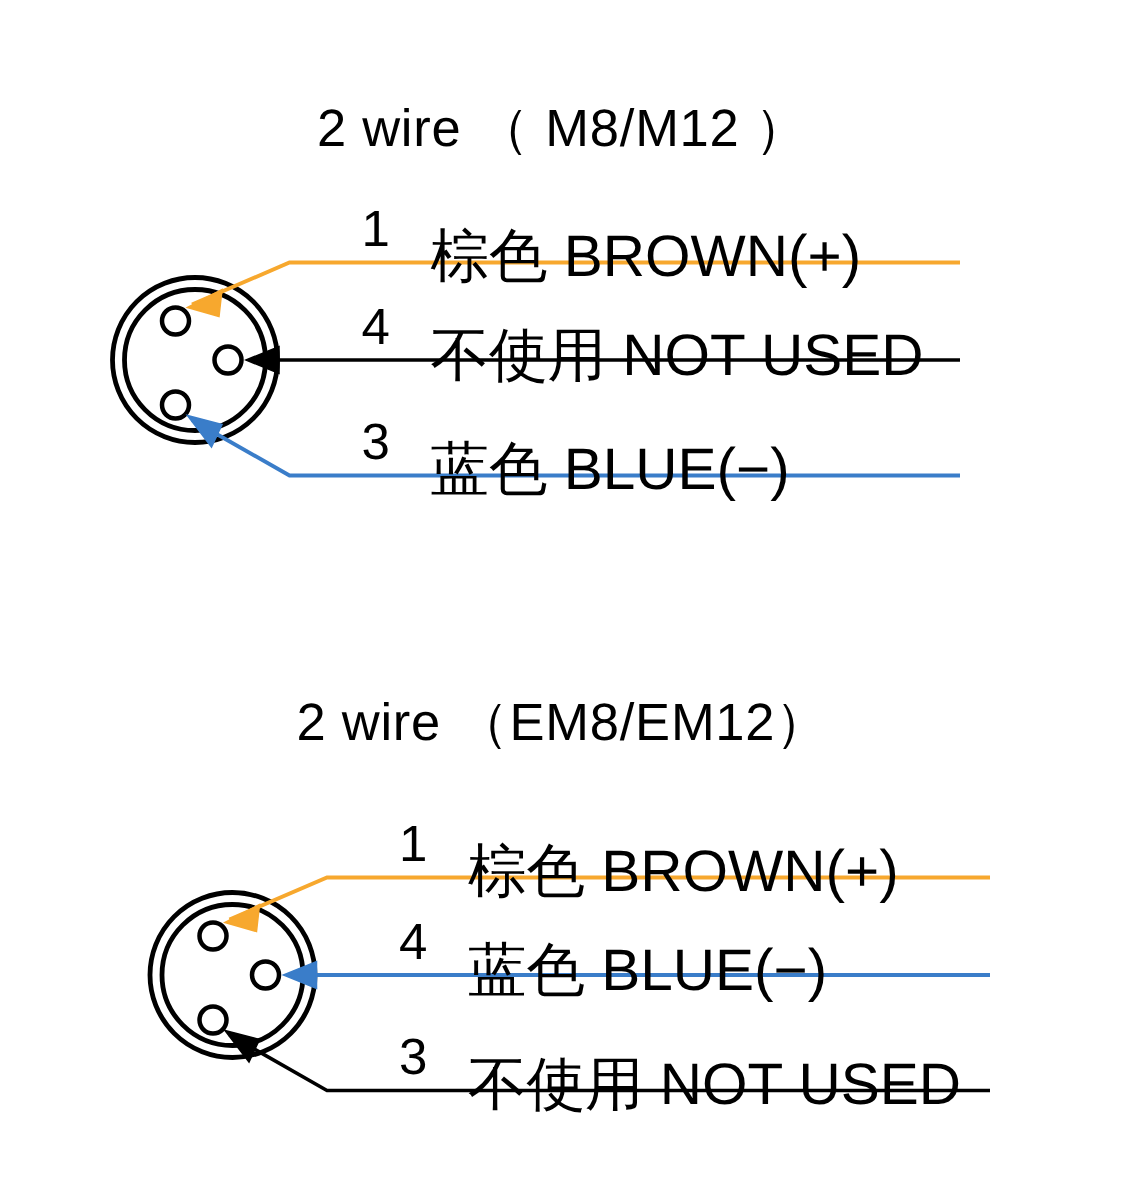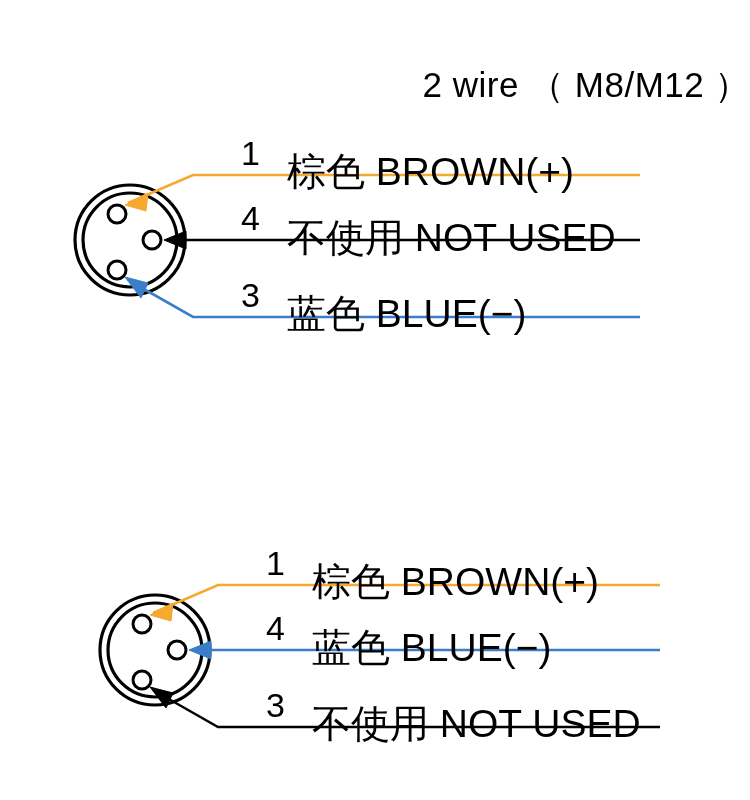--- a/index.html
+++ b/index.html
@@ -20,21 +20,21 @@
     left: 0;
     width: 750px;
   }
   #block-0 { top: 0px; height: 400px; }
   #block-1 { top: 400px; height: 400px; }
 
   .title {
     position: absolute;
     left: 0;
     width: 750px;
-    text-align: right;
+    text-align: center;
     font-size: 35px;
     font-weight: 400;
     letter-spacing: 0.5px;
     color: #000000;
     white-space: pre;
   }
   #block-0 .title { top: 62px; }
   #block-1 .title { top: 458px; }
 
   .svg-layer {
@@ -100,20 +100,21 @@
 
   <div class="pin-number" style="left: 200px; top: 201px; width: 60px;">4</div>
   <div class="pin-label" style="left: 287px; top: 221px;">不使用 NOT USED</div>
 
   <div class="pin-number" style="left: 200px; top: 278px; width: 60px;">3</div>
   <div class="pin-label" style="left: 287px; top: 297px;">蓝色 BLUE(−)</div>
 </div>
 
 <div class="diagram-block" id="block-1">
 
+  <div class="title" style="top: 58px;">2 wire （EM8/EM12）</div>
 
   <svg class="svg-layer" viewBox="0 0 750 400">
 
     <circle cx="155" cy="250" r="55" fill="none" stroke="#000000" stroke-width="3.2"></circle>
 
     <circle cx="155" cy="250" r="47" fill="none" stroke="#000000" stroke-width="3.2"></circle>
 
     <circle cx="142" cy="224" r="9" fill="none" stroke="#000000" stroke-width="3"></circle>
     <circle cx="177" cy="250" r="9" fill="none" stroke="#000000" stroke-width="3"></circle>
     <circle cx="142" cy="280" r="9" fill="none" stroke="#000000" stroke-width="3"></circle>

